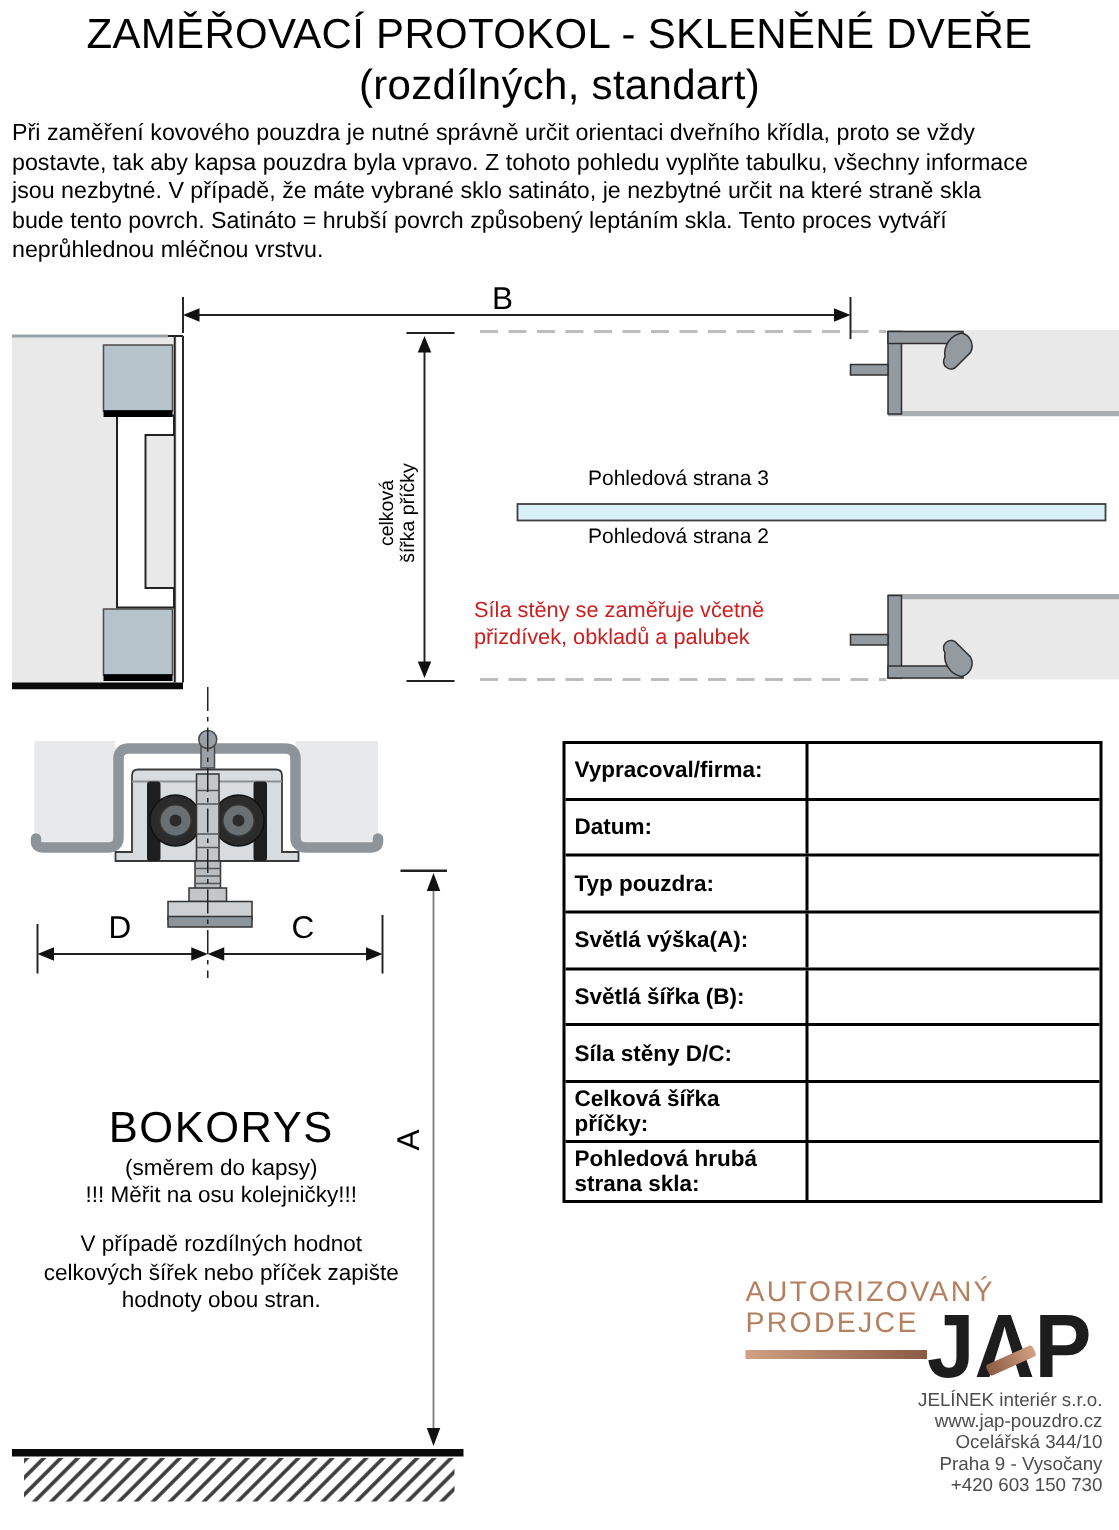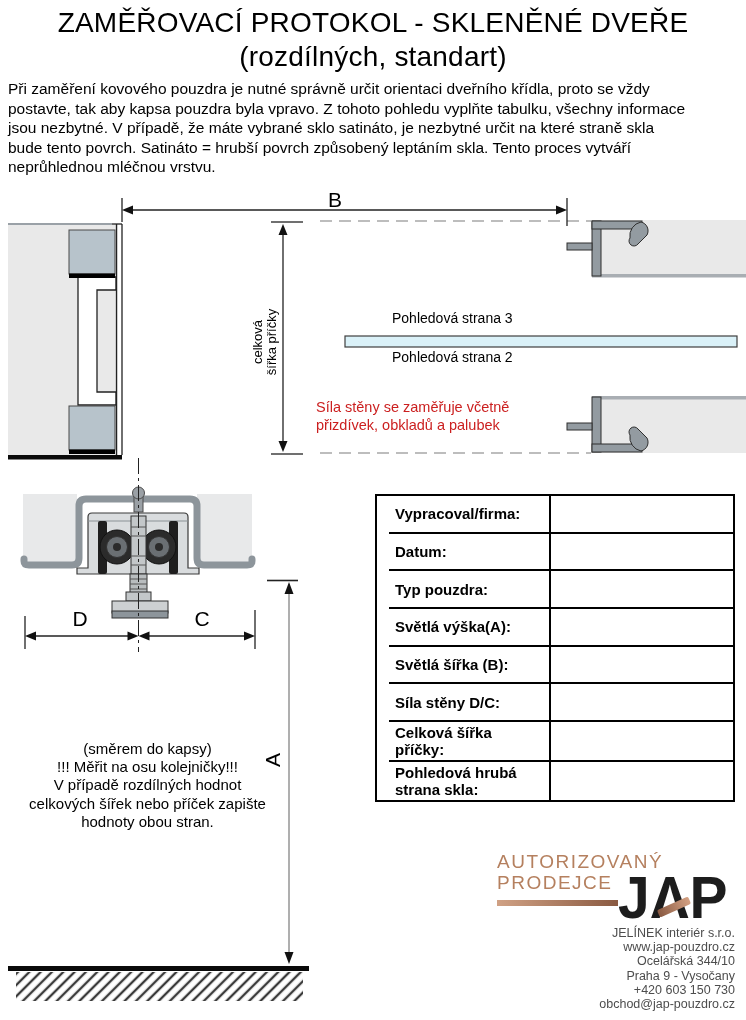--- a/index.html
+++ b/index.html
@@ -29,25 +29,25 @@
   .d-label{left:65px;top:607px;width:30px;}
   .c-label{left:187px;top:607px;width:30px;}
   .a-label{left:261px;top:745px;width:30px;height:30px;transform:rotate(-90deg);
       font-size:21px;text-align:center;}
 
   
   .bokorys{left:15px;top:737px;width:265px;text-align:center;}
   .bokorys-h{font-size:29px;letter-spacing:1px;line-height:30px;}
   .bokorys-sub{font-size:15px;line-height:18px;margin-top:3px;}
   .bokorys-warn{font-size:15px;line-height:18px;}
-  .bokorys-note{font-size:15px;line-height:18.5px;white-space:pre-line;}
+  .bokorys-note{font-size:15px;line-height:18.5px;margin-top:15px;white-space:pre-line;}
 
   
   .ftable{left:375px;top:494px;width:360px;height:308px;border:2px solid #000;
-          box-sizing:border-box;display:flex;flex-direction:column;padding-left:12px;}
+          box-sizing:border-box;display:flex;flex-direction:column;}
   .frow{display:flex;flex:1;border-bottom:2px solid #000;box-sizing:border-box;}
   .frow:last-child{border-bottom:none;}
   .fcell-label{width:162px;border-right:2px solid #000;box-sizing:border-box;
       display:flex;align-items:center;padding:2px 6px;font-weight:bold;
       font-size:15px;line-height:17px;}
   .fcell-value{flex:1;}
 
   
   .auth{left:497px;top:851px;width:190px;font-weight:normal;font-size:19px;
         line-height:21px;letter-spacing:1.5px;color:#b5805f;}
@@ -215,20 +215,21 @@
       <rect x="8" y="966" width="301" height="5" fill="#0a0a0a"></rect>
       <rect x="16" y="972" width="287" height="29" fill="url(#hatch)"></rect>
     </g>
   </svg>
 
   <div class="abs dim-label d-label">D</div>
   <div class="abs dim-label c-label">C</div>
   <div class="abs a-label">A</div>
 
   <div class="abs bokorys">
+    <div class="bokorys-h">BOKORYS</div>
     <div class="bokorys-sub">(směrem do kapsy)</div>
     <div class="bokorys-warn">!!! Měřit na osu kolejničky!!!</div>
     <div class="bokorys-note">V případě rozdílných hodnot
 celkových šířek nebo příček zapište
 hodnoty obou stran.</div>
   </div>
 
   <div class="abs ftable">
     <div class="frow">
       <div class="fcell-label">Vypracoval/firma:</div>
@@ -271,16 +272,15 @@
   <div class="abs auth-bar"></div>
   <div class="abs brand">JΛP</div>
   <div class="abs brand-ribbon"></div>
 
   <div class="abs contact">
     <div>JELÍNEK interiér s.r.o.</div>
     <div>www.jap-pouzdro.cz</div>
     <div>Ocelářská 344/10</div>
     <div>Praha 9 - Vysočany</div>
     <div>+420 603 150 730</div>
-    <div>obchod@jap-pouzdro.cz</div>
   </div>
 
 </div>
 
 </body></html>

